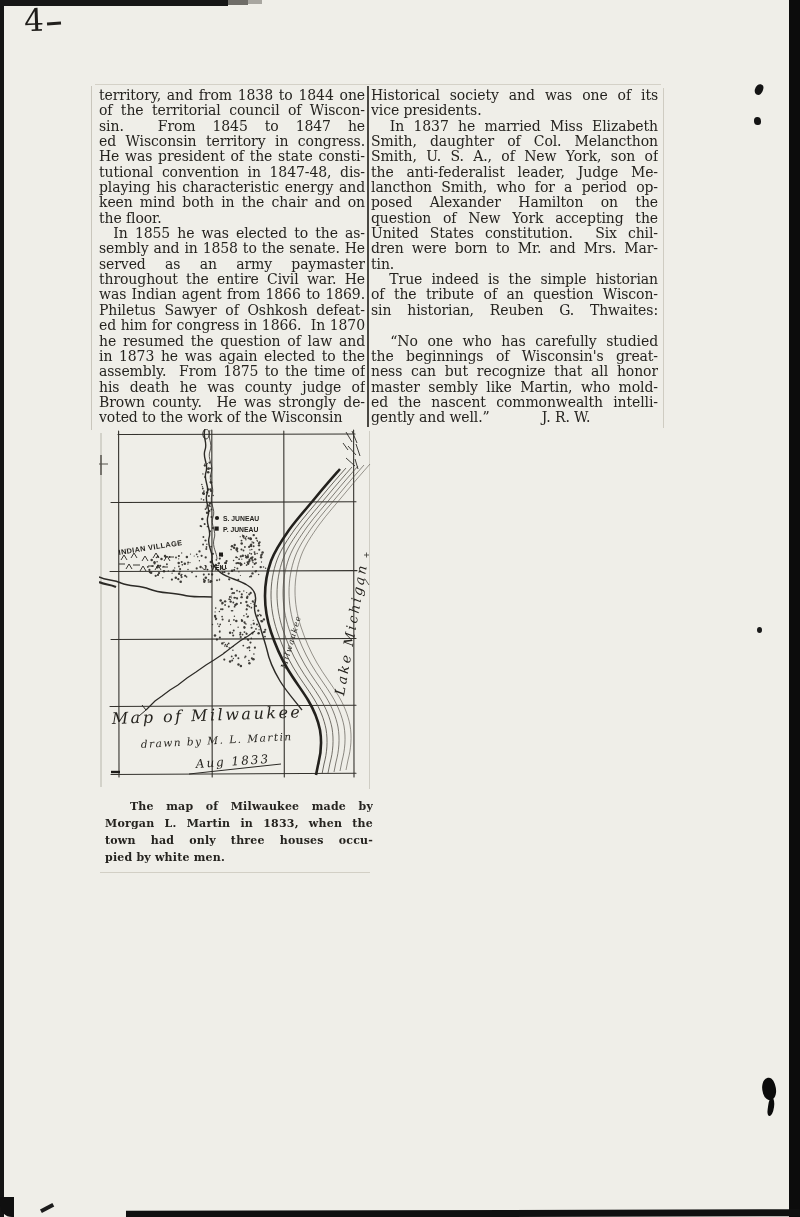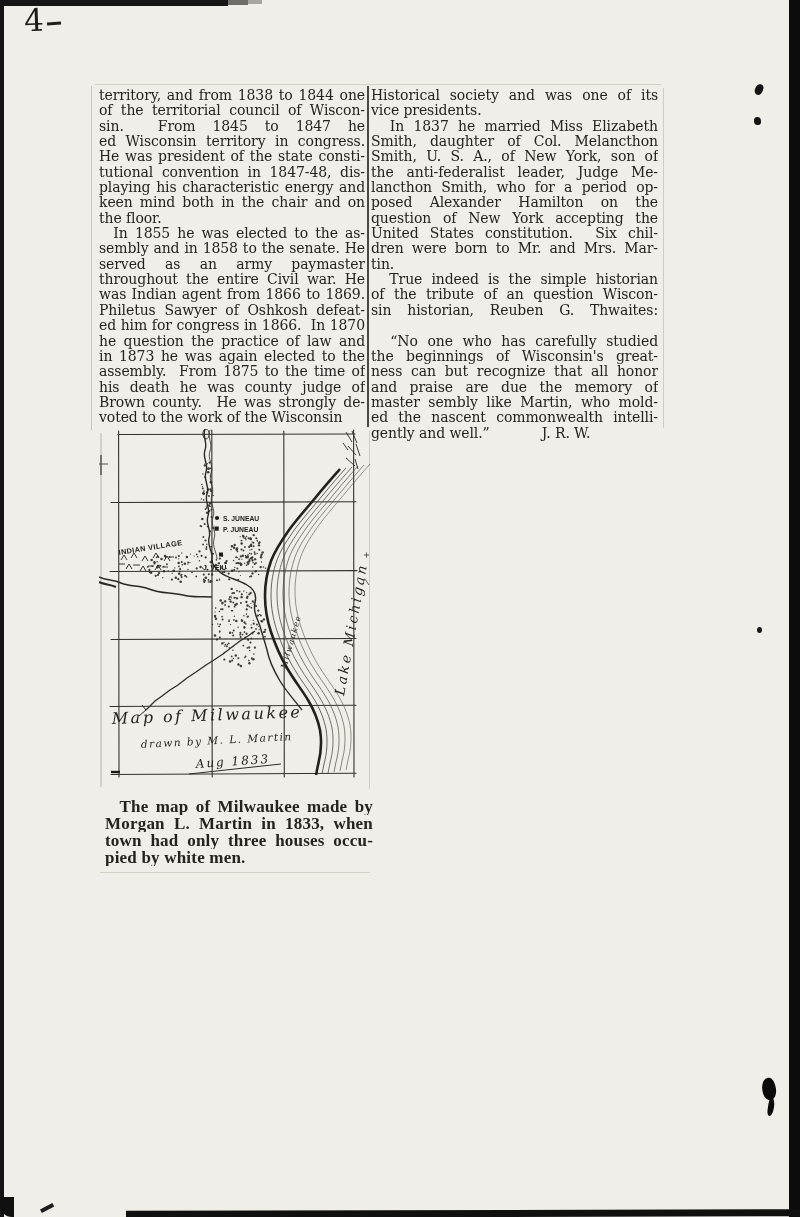--- a/index.html
+++ b/index.html
@@ -40,21 +40,21 @@
   .para{margin:0;}
   .tline{font-size:14px;letter-spacing:-0.1px;height:15.35px;line-height:15.35px;
          white-space:pre-wrap;overflow:hidden;}
   .jl{text-align:justify;text-align-last:justify;}
   
   .map{position:absolute;left:99px;top:429px;width:272px;height:363px;}
   .mcap{font-family:"Liberation Sans",sans-serif;font-weight:700;fill:#201e1a;}
   .mhand{font-family:"DejaVu Serif",serif;font-style:italic;fill:#26241f;}
   
   .caption{position:absolute;left:105px;top:798px;width:268px;}
-  .caption .tline{font-weight:700;font-size:17px;height:17px;line-height:17px;letter-spacing:0.2px;font-family:Liberation Serif, serif;}
+  .caption .tline{font-weight:700;font-size:11px;height:17px;line-height:17px;letter-spacing:0.2px;}
 </style>
 </head>
 <body>
 
 <div class="page">
 
   <div class="edge edge-left"></div>
   <div class="edge edge-right"></div>
   <div class="edge edge-top"></div>
   <div class="edge edge-top-f1"></div>
@@ -90,21 +90,21 @@
         <div class="tline">the floor.</div>
       </div>
       <div class="para">
         <div class="tline jl">  In 1855 he was elected to the as-</div>
         <div class="tline jl">sembly and in 1858 to the senate. He</div>
         <div class="tline jl">served as an army paymaster</div>
         <div class="tline jl">throughout the entire Civil war. He</div>
         <div class="tline jl">was Indian agent from 1866 to 1869.</div>
         <div class="tline jl">Philetus Sawyer of Oshkosh defeat-</div>
         <div class="tline jl">ed him for congress in 1866.  In 1870</div>
-        <div class="tline jl">he question the practice of law and</div>
+        <div class="tline jl">he resumed the question of law and</div>
         <div class="tline jl">in 1873 he was again elected to the</div>
         <div class="tline jl">assembly.  From 1875 to the time of</div>
         <div class="tline jl">his death he was county judge of</div>
         <div class="tline jl">Brown county.  He was strongly de-</div>
         <div class="tline">voted to the work of the Wisconsin</div>
       </div>
     </div>
   <div class="divider"></div>
   <div class="col col-right">
       <div class="para">
@@ -126,21 +126,20 @@
       <div class="para">
         <div class="tline jl">  True indeed is the simple historian</div>
         <div class="tline jl">of the tribute of an question Wiscon-</div>
         <div class="tline jl">sin historian, Reuben G. Thwaites:</div>
         <div class="tline"></div>
       </div>
       <div class="para">
         <div class="tline jl">  “No one who has carefully studied</div>
         <div class="tline jl">the beginnings of Wisconsin's great-</div>
         <div class="tline jl">ness can but recognize that all honor</div>
-        <div class="tline jl">and praise are due the memory of</div>
         <div class="tline jl">master sembly like Martin, who mold-</div>
         <div class="tline jl">ed the nascent commonwealth intelli-</div>
         <div class="tline">gently and well.”            J. R. W.</div>
       </div>
     </div>
 
   <svg class="map" viewBox="0 0 272 363">
     <defs>
       <path id="shoreP" fill="none" d="M241,40 C234,48 226,57 217,68 C208,79 198,90 190,101 C183,111 176,121 172,132
         C168,143 166,155 166,167 C166,179 168,191 172,203 C176,215 181,227 188,239 C195,251 203,261 209,271

